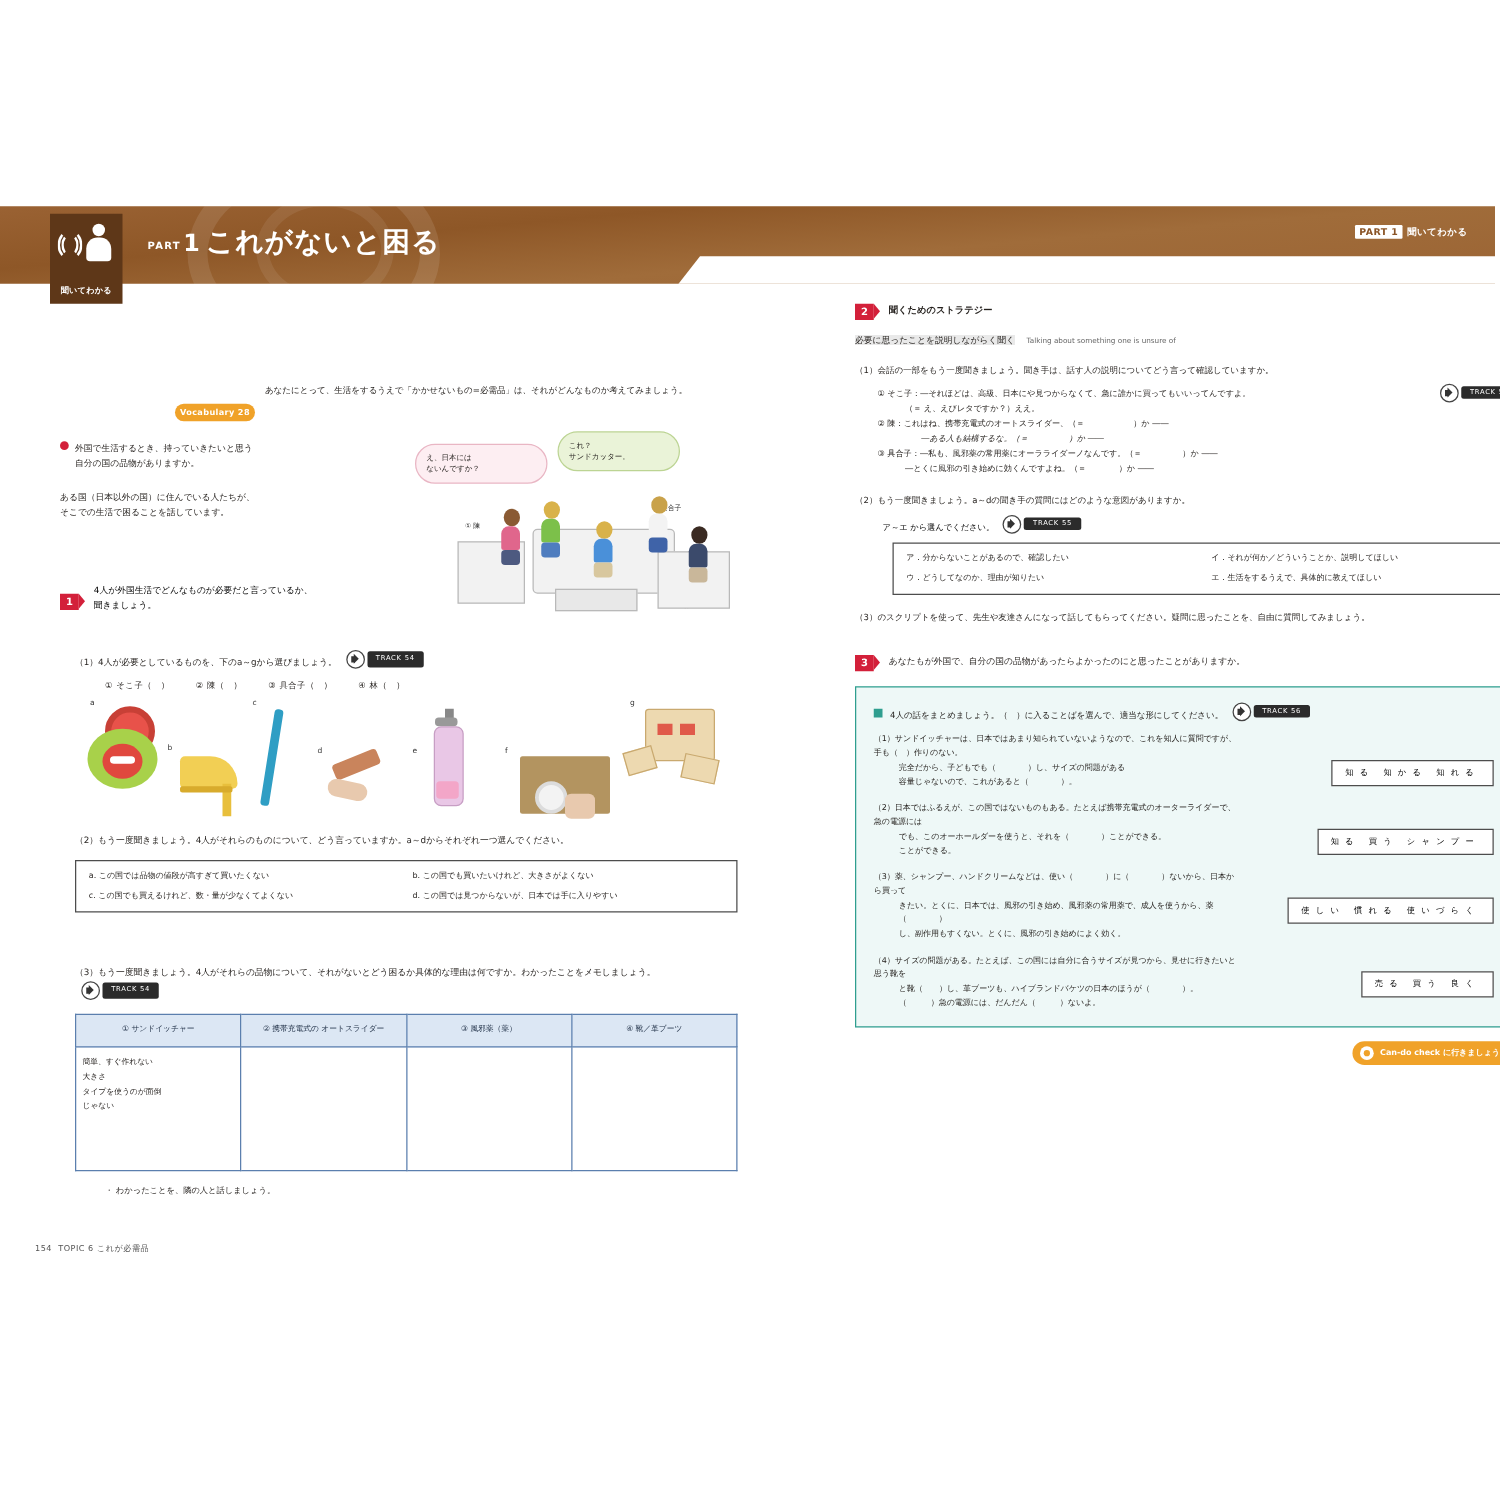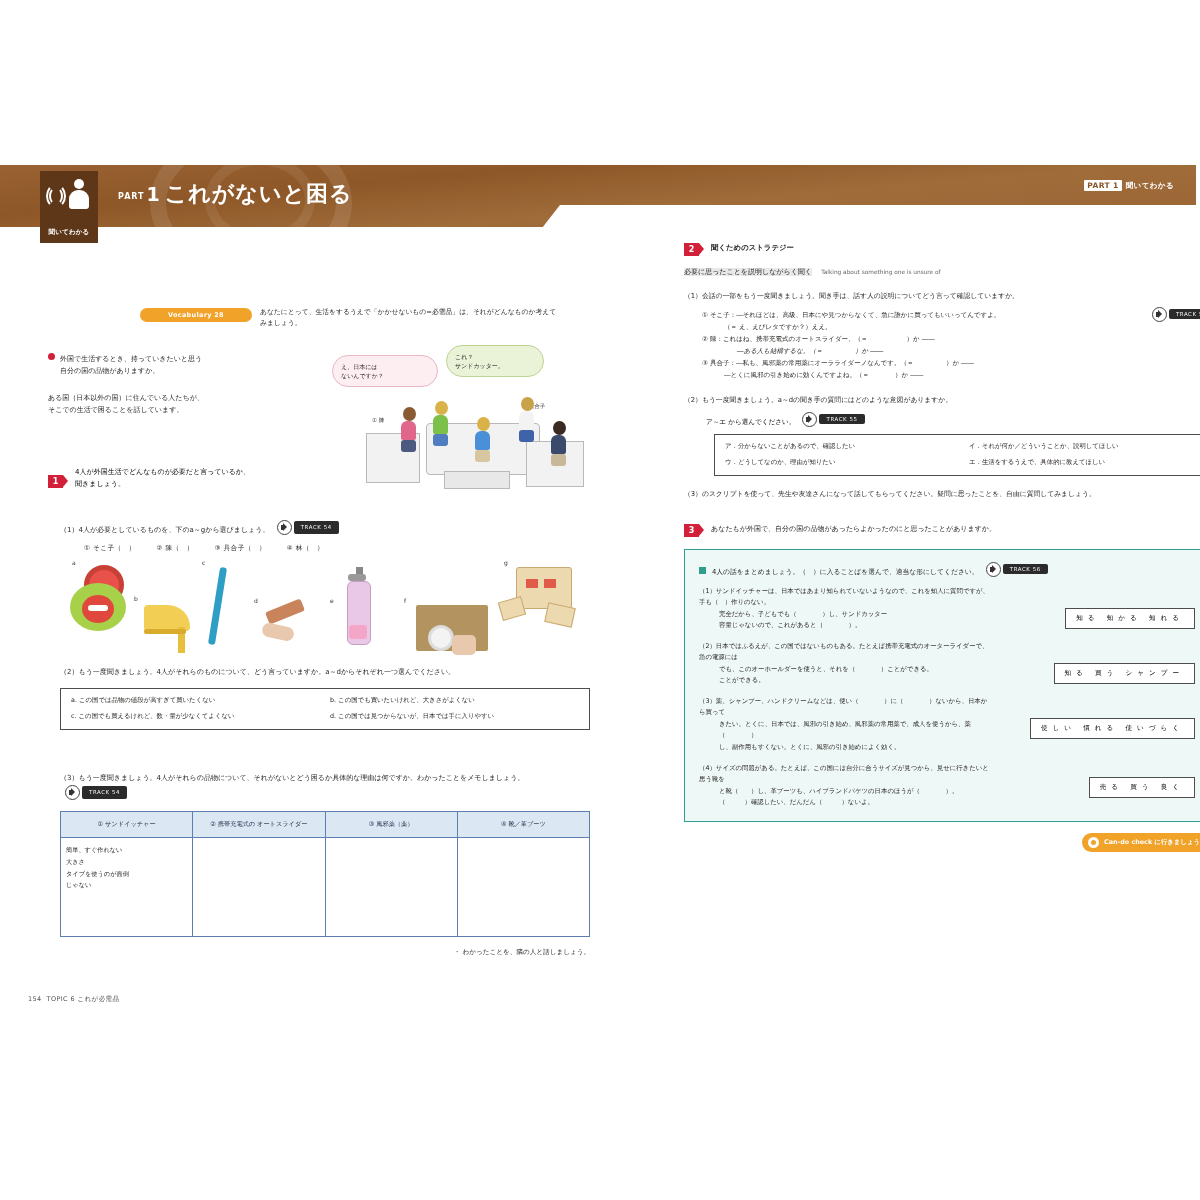--- a/index.html
+++ b/index.html
@@ -43,21 +43,21 @@
   .parttitle .num{font-size:19px;font-weight:bold;margin:0 5px 0 2px;}
   .parttitle .ttl{font-size:22px;font-weight:bold;letter-spacing:1px;}
 
   
   .lcol{position:absolute;left:30px;top:70px;width:560px;}
   .rcol{position:absolute;left:684px;top:70px;width:530px;}
 
   
   .vocabrow{position:absolute;left:110px;top:72px;width:420px;display:flex;gap:8px;align-items:flex-start;}
   .pill{flex:0 0 auto;background:#f0a229;color:#fff;font-size:6.5px;font-weight:bold;border-radius:9px;
-     padding:3px 28px;margin-top:1px;letter-spacing:.3px;}
+     padding:3px 4px;margin-top:16px;letter-spacing:.3px;}
   .vocabtxt{font-size:6.8px;line-height:1.55;color:#231f1c;}
 
   
   .introblk{position:absolute;left:18px;top:118px;width:290px;}
   .redot{display:inline-block;width:7px;height:7px;background:#d3203a;border-radius:50%;
      vertical-align:1px;margin-right:5px;}
   .t{font-size:7px;line-height:1.7;color:#231f1c;}
   .t2{font-size:7px;line-height:1.75;color:#231f1c;margin-top:14px;}
 
   
@@ -330,21 +330,21 @@
               <div>大きさ</div>
               <div>タイプを使うのが面倒</div>
               <div>じゃない</div>
             </td>
             <td></td>
             <td></td>
             <td></td>
           </tr>
         </tbody>
           </table>
-        <div class="footnote" style="margin-top:11px;margin-left:24px;text-align:right;">・ わかったことを、隣の人と話しましょう。</div>
+        <div class="footnote" style="margin-top:11px;margin-left:24px;">・ わかったことを、隣の人と話しましょう。</div>
       </div>
 
       <div class="pgnum" style="left:-2px;top:760px;">
         <span>154</span>&nbsp;&nbsp;<span>TOPIC 6  これが必需品</span>
       </div>
     </div>
 
     <div class="rcol">
 
       <div>
@@ -413,21 +413,21 @@
           <span class="sqbullet"></span><span>4人の話をまとめましょう。（　）に入ることばを選んで、適当な形にしてください。</span>
           <span class="audio">
             <span class="spk"></span>
             <span class="trk">TRACK 56</span>
           </span>
         </div>
 
         <div style="margin-top:9px;position:relative;">
           <div style="font-size:6.4px;line-height:1.8;color:#231f1c;width:290px;">
             <span>（1）</span><span>サンドイッチャーは、日本ではあまり知られていないようなので、これを知人に質問ですが、手も（　）作りのない。</span><br>
-            <span style="margin-left:20px;display:inline-block">完全だから、子どもでも（　　　　）し、サンドカッター</span><br>
+            <span style="margin-left:20px;display:inline-block">完全だから、子どもでも（　　　　）し、サイズの問題がある</span><br>
             <span style="margin-left:20px;display:inline-block">容量じゃないので、これがあると（　　　　）。</span>
           </div>
           <div class="ansbox" style="position:absolute;right:4px;top:22px;">
             <span>知る</span>
             <span>知かる</span>
             <span>知れる</span>
           </div>
         </div>
 
         <div style="margin-top:9px;position:relative;">
@@ -453,21 +453,21 @@
             <span>使しい</span>
             <span>慣れる</span>
             <span>使いづらく</span>
           </div>
         </div>
 
         <div style="margin-top:9px;position:relative;">
           <div style="font-size:6.4px;line-height:1.8;color:#231f1c;width:290px;">
             <span>（4）</span><span>サイズの問題がある。たとえば、この国には自分に合うサイズが見つから、見せに行きたいと思う靴を</span><br>
             <span style="margin-left:20px;display:inline-block">と靴（　　）し、革ブーツも、ハイブランドバケツの日本のほうが（　　　　）。</span><br>
-            <span style="margin-left:20px;display:inline-block">（　　　）確認したい、だんだん（　　　）ないよ。</span>
+            <span style="margin-left:20px;display:inline-block">（　　　）急の電源には、だんだん（　　　）ないよ。</span>
           </div>
           <div class="ansbox" style="position:absolute;right:4px;top:14px;">
             <span>売る</span>
             <span>買う</span>
             <span>良く</span>
           </div>
         </div>
       </div>
 
       <div style="margin-top:11px;text-align:right;position:relative;">

